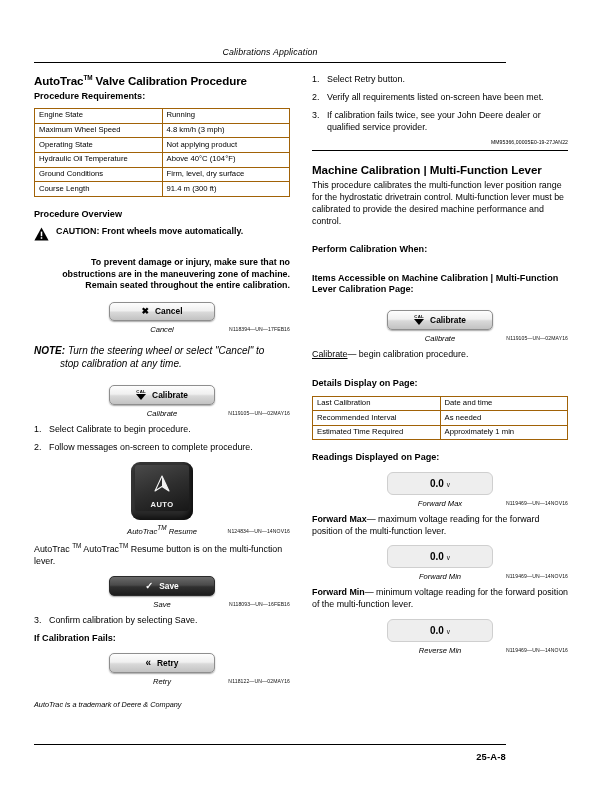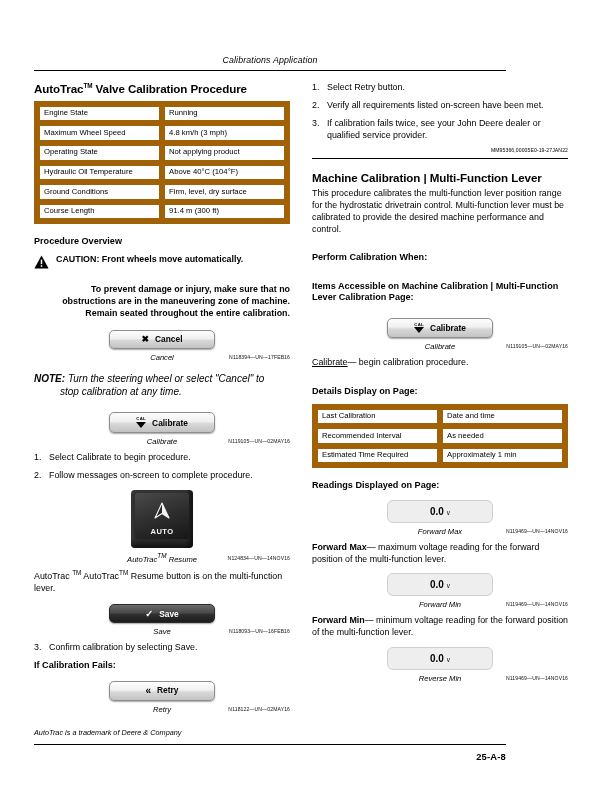--- a/index.html
+++ b/index.html
@@ -13,21 +13,21 @@
     font-family: "Liberation Sans", sans-serif;
     color: #000000;
     position: relative;
     overflow: hidden;
   }
   .page {
     position: relative;
     width: 540px;
     height: 792px;
     box-sizing: border-box;
-    padding: 16px 34px;
+    padding: 8px 34px;
   }
 
   
   .page-header {
     text-align: center;
     font-style: italic;
     font-size: 8.8px;
     padding-top: 39px;
     letter-spacing: .15px;
   }
@@ -69,21 +69,21 @@
   }
   .tm { font-size: 6.4px; vertical-align: super; }
 
   
   table.spec {
     border-collapse: collapse;
     width: 100%;
     margin: 5px 0 12px 0;
   }
   table.spec td {
-    border: 6px solid #a16207;
+    border: 1px solid #a16207;
     font-size: 7.7px;
     padding: 2.4px 4px;
     line-height: 1.15;
   }
   table.spec td.k { width: 50%; }
 
   
   .caution {
     display: flex;
     gap: 6px;
@@ -237,21 +237,21 @@
   .reading-box .unit {
     font-size: 6.4px;
   }
 
   
   .hw-button {
     width: 62px;
     height: 58px;
     margin: 0 auto;
     background: #2b2b2b;
-    border-radius: 4px;
+    border-radius: 9px;
     position: relative;
     box-shadow: inset -3px -3px 6px rgba(0,0,0,.75), inset 2px 2px 5px rgba(255,255,255,.10);
     display: flex;
     flex-direction: column;
     align-items: center;
     justify-content: center;
   }
   .hw-button:before {
     content: "";
     position: absolute;
@@ -317,20 +317,21 @@
     <span>Calibrations Application</span>
   </div>
   <div class="header-rule"></div>
 
   <div class="columns">
 
     <div class="col">
 
       <h1 class="sect-title"><span>AutoTrac</span><span class="tm">TM</span><span> Valve Calibration Procedure</span></h1>
 
+      <h2 class="sub-title">Procedure Requirements:</h2>
 
       <table class="spec">
         <tbody>
           <tr>
             <td class="k">Engine State</td>
             <td>Running</td>
           </tr>
           <tr>
             <td class="k">Maximum Wheel Speed</td>
             <td>4.8 km/h (3 mph)</td>

